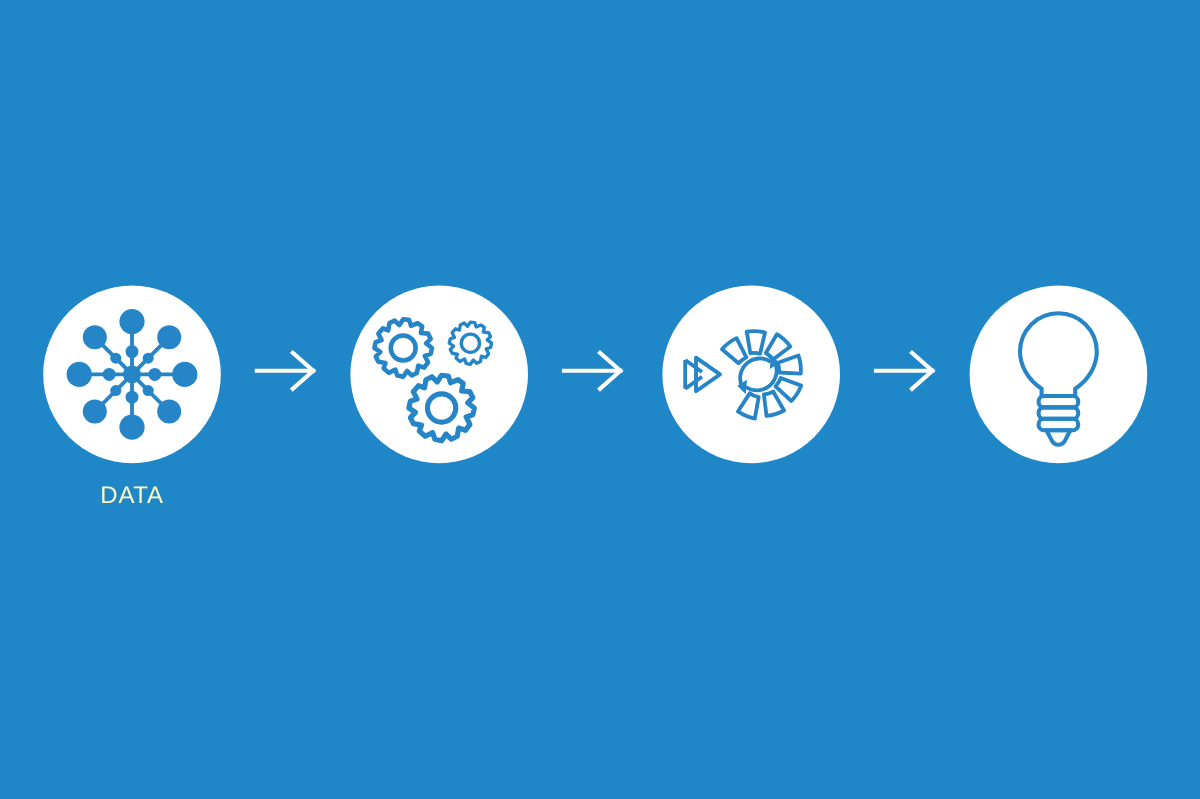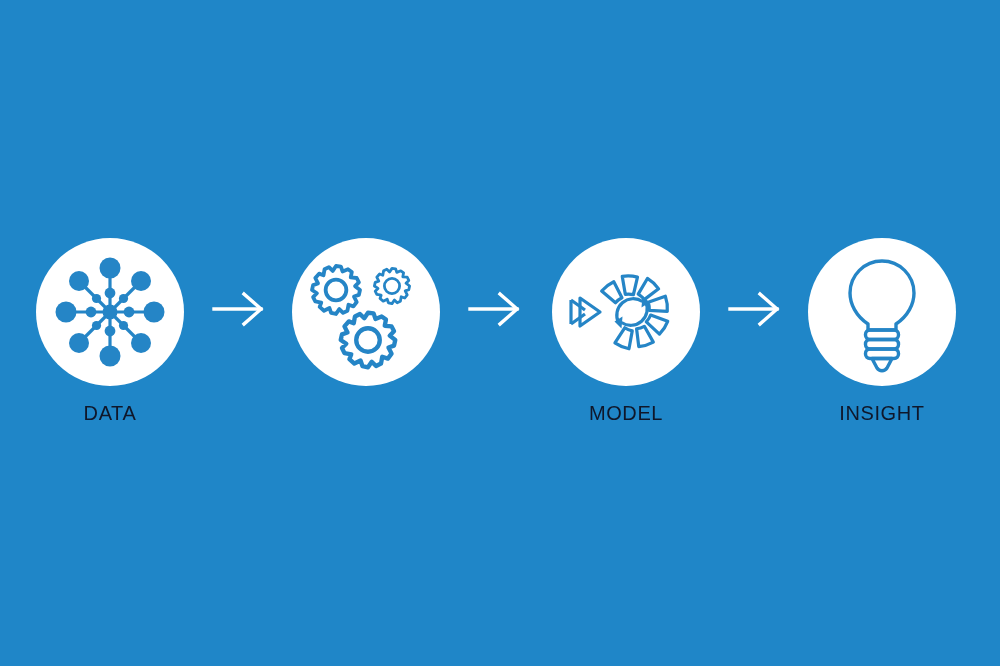--- a/index.html
+++ b/index.html
@@ -49,21 +49,21 @@
   .disc svg {
     position: absolute;
     left: 0;
     top: 0;
     width: 148px;
     height: 148px;
     display: block;
   }
   .step-label {
     margin-top: 16px;
-    color: #0f172a;
+    color: #fef9c3;
     font-family: "Liberation Sans", sans-serif;
     font-size: 20px;
     font-weight: 400;
     letter-spacing: 0.6px;
     line-height: 22px;
     white-space: nowrap;
   }
   .arrow {
     position: absolute;
     top: 49px;
@@ -223,21 +223,20 @@
             </g>
 
             <g fill="none" stroke="#2585c6" stroke-width="3.2" stroke-linejoin="round">
               <polygon points="28,60 48,74 28,88"></polygon>
               <polyline points="19,62 19,86"></polyline>
               <polyline points="19,62 33,72"></polyline>
               <polyline points="19,86 33,76"></polyline>
             </g>
         </svg>
       </div>
-      <div class="step-label">MODEL</div>
     </div>
 
     <div class="arrow arrow-3">
       <svg viewBox="0 0 56 44" xmlns="http://www.w3.org/2000/svg">
         <g stroke="#ffffff" stroke-width="3.4" fill="none" stroke-linecap="square" stroke-linejoin="miter">
           <line x1="3" y1="22" x2="50" y2="22"></line>
           <polyline points="33,7 50,22 33,37"></polyline>
         </g>
       </svg>
     </div>
@@ -254,17 +253,16 @@
                      L 88,92 L 60,92 Z"></path>
 
             <rect x="57.5" y="92" width="33" height="9.5" rx="4.5"></rect>
             <rect x="57.5" y="101.5" width="33" height="9.5" rx="4.5"></rect>
             <rect x="57.5" y="111" width="33" height="9.5" rx="4.5"></rect>
 
             <path d="M 64,120.5 L 84,120.5 L 79,130 A 6 6 0 0 1 69,130 Z"></path>
           </g>
         </svg>
       </div>
-      <div class="step-label">INSIGHT</div>
     </div>
 
   </div>
 </div>
 
 </body></html>

